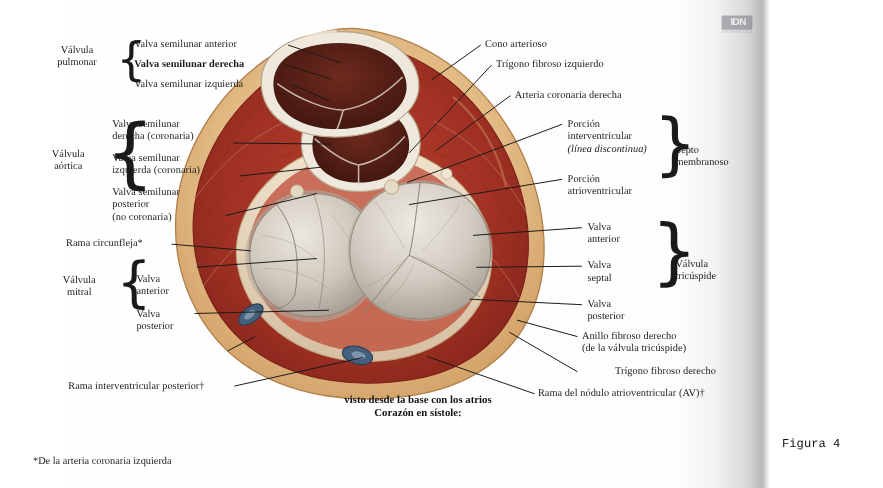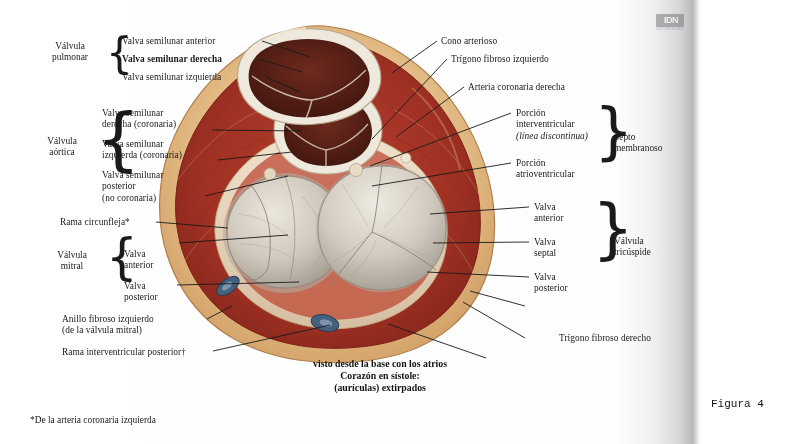--- a/index.html
+++ b/index.html
@@ -238,22 +238,20 @@
 posterior
 (no coronaria)</div>
 
   <div class="lbl" style="left:60px;top:217px;">Rama circunfleja*</div>
 
   <div class="lbl" style="left:124px;top:249px;">Valva
 anterior</div>
   <div class="lbl" style="left:124px;top:281px;">Valva
 posterior</div>
 
-  <div class="lbl" style="left:62px;top:314px;">Anillo fibroso izquierdo
-(de la válvula mitral)</div>
   <div class="lbl" style="left:62px;top:347px;">Rama interventricular posterior†</div>
 
   <div class="lbl" style="left:441px;top:36px;">Cono arterioso</div>
   <div class="lbl" style="left:451px;top:54px;">Trígono fibroso izquierdo</div>
   <div class="lbl" style="left:468px;top:82px;">Arteria coronaria derecha</div>
 
   <div class="lbl" style="left:516px;top:108px;">Porción
 interventricular</div>
   <div class="lbl it" style="left:516px;top:131px;">(línea discontinua)</div>
   <div class="lbl" style="left:516px;top:158px;">Porción
@@ -267,26 +265,28 @@
 anterior</div>
   <div class="lbl" style="left:534px;top:237px;">Valva
 septal</div>
   <div class="lbl" style="left:534px;top:272px;">Valva
 posterior</div>
 
   <div class="brace" style="left:592px;top:196px;font-size:66px;">}</div>
   <div class="grp" style="left:614px;top:236px;width:72px;text-align:left;">Válvula
 tricúspide</div>
 
+  <div class="lbl" style="left:529px;top:301px;">Anillo fibroso derecho
+(de la válvula tricúspide)</div>
   <div class="lbl" style="left:529px;top:333px;margin-left:30px;">Trígono fibroso derecho</div>
+  <div class="lbl" style="left:489px;top:353px;">Rama del nódulo atrioventricular (AV)†</div>
 
   <div id="caption">
     <div>visto desde la base con los atrios</div>
     <div>Corazón en sístole:</div>
-    <div>(aurículas) extirpados</div>
   </div>
 
   <div id="footnotes">
     <div>*De la arteria coronaria izquierda</div>
     
   </div>
 
   <div id="watermark">
     <div class="wm-box"></div>
     <div class="wm-t">IDN</div>

